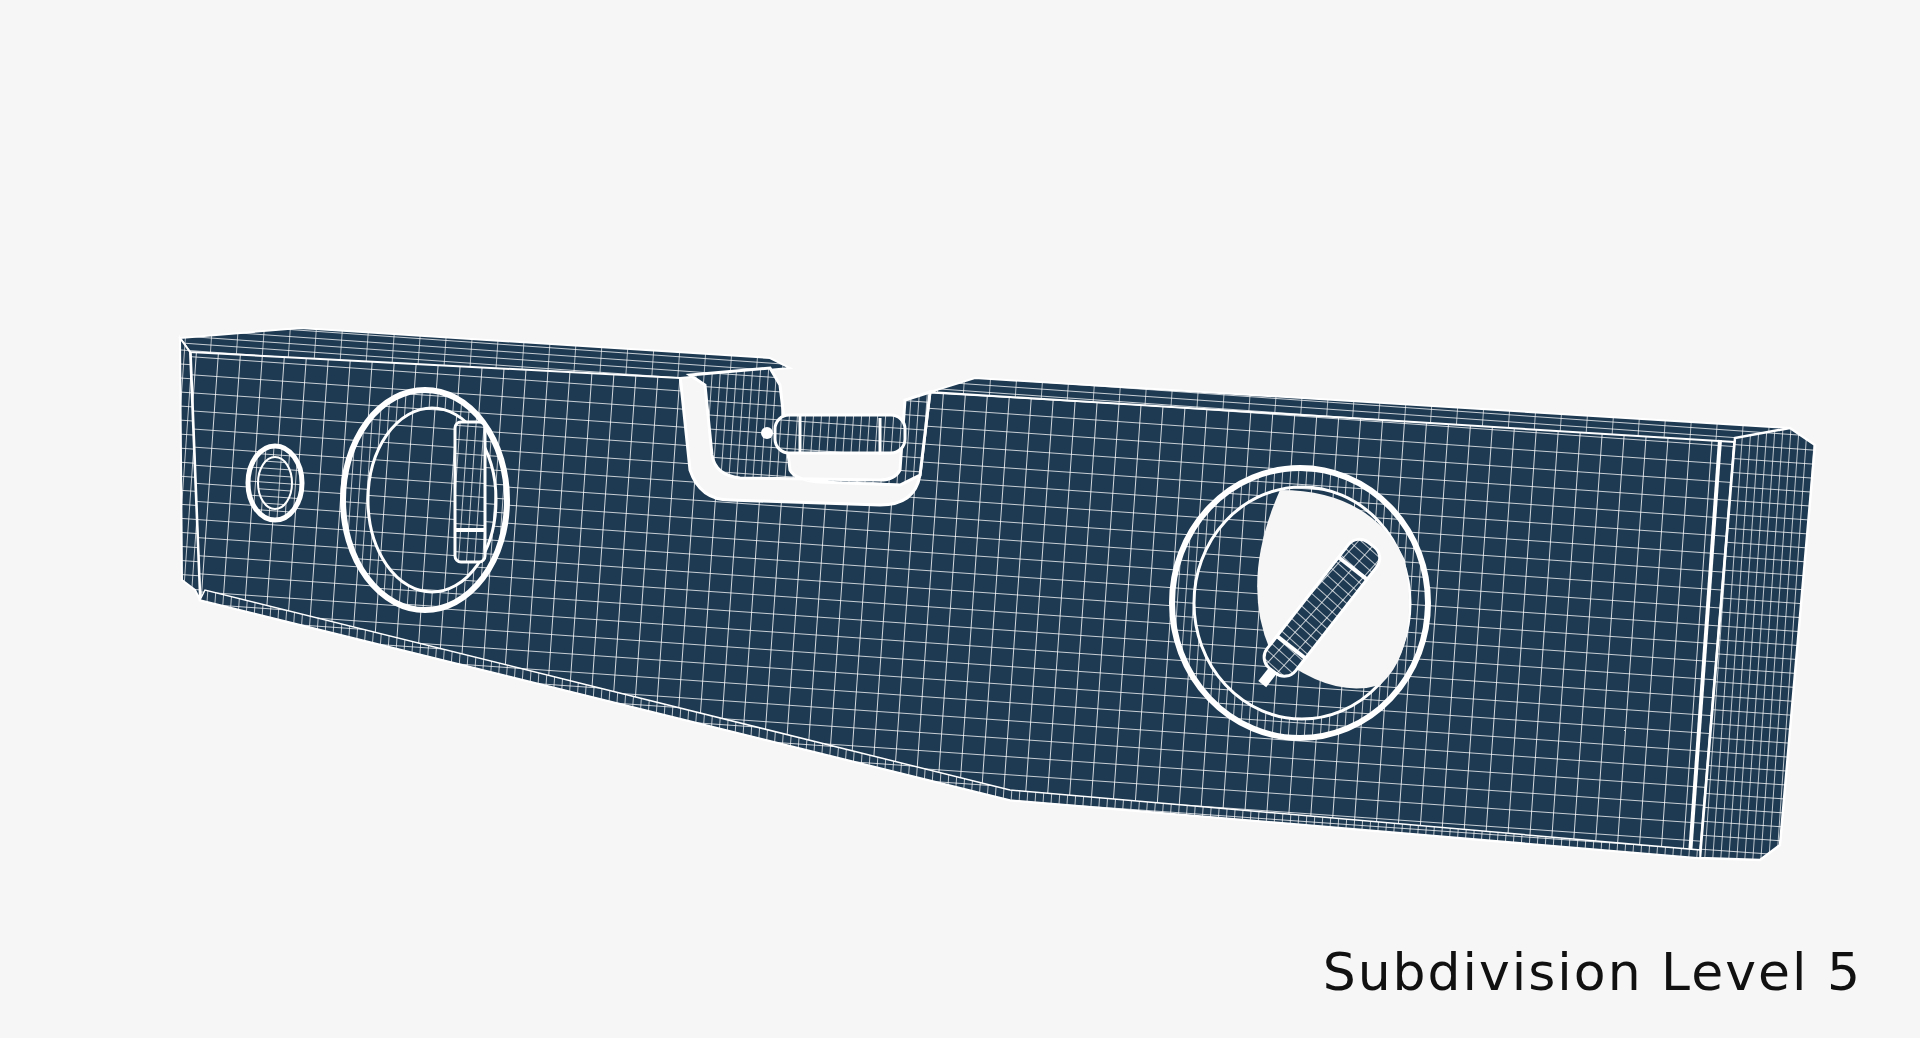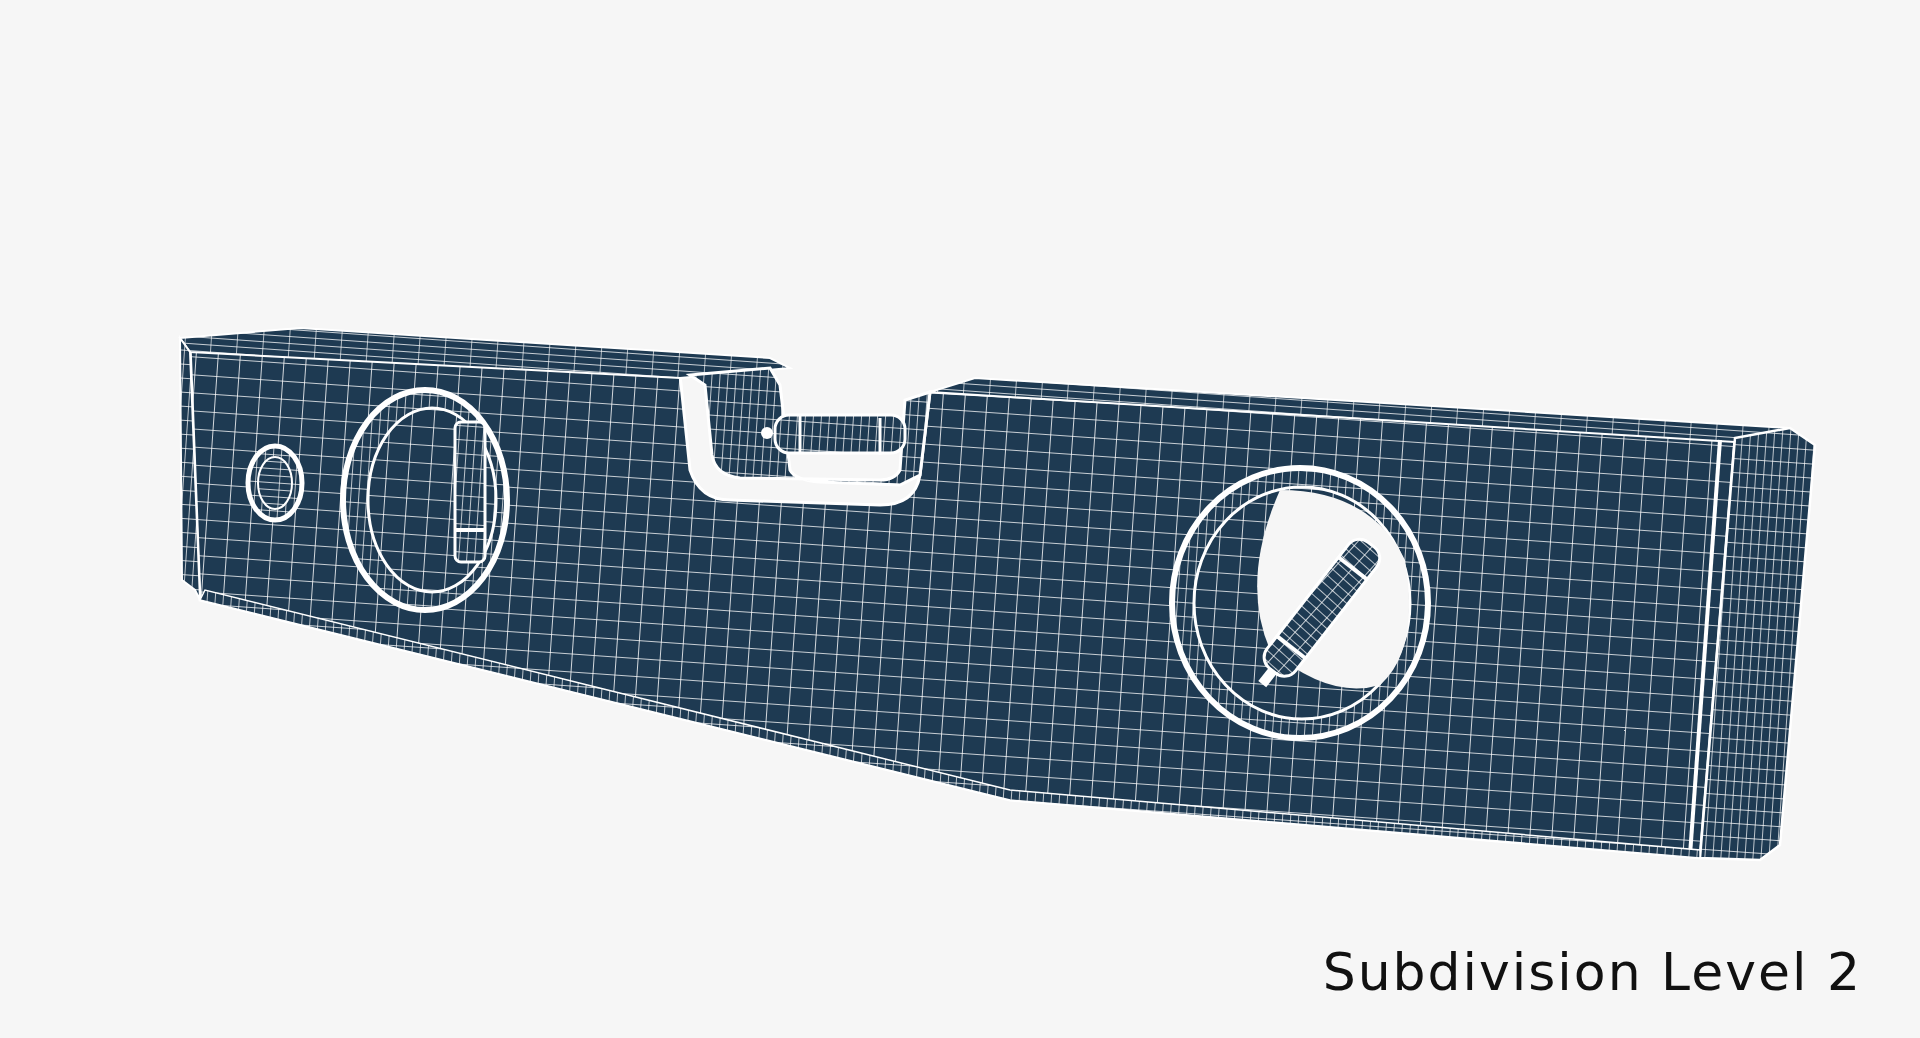--- a/index.html
+++ b/index.html
@@ -67,13 +67,13 @@
     <path d="M1280 490 Q1370 490 1405 560 Q1420 650 1380 685 Q1330 700 1270 650 Q1240 580 1280 490 Z" fill="#f6f6f6"></path>
     <g transform="rotate(-52 1315 615)">
       <rect x="1245" y="598" width="160" height="36" rx="14" fill="url(#wireDense)" stroke="#fff" stroke-width="3"></rect>
       <line x1="1275" y1="598" x2="1275" y2="634" stroke="#fff" stroke-width="4"></line>
       <line x1="1375" y1="598" x2="1375" y2="634" stroke="#fff" stroke-width="4"></line>
       <rect x="1228" y="611" width="18" height="10" fill="#fff"></rect>
     </g>
   </g>
 </svg>
 
-<div class="caption">Subdivision Level 2</div>
+<div class="caption">Subdivision Level 5</div>
 
 </body></html>

